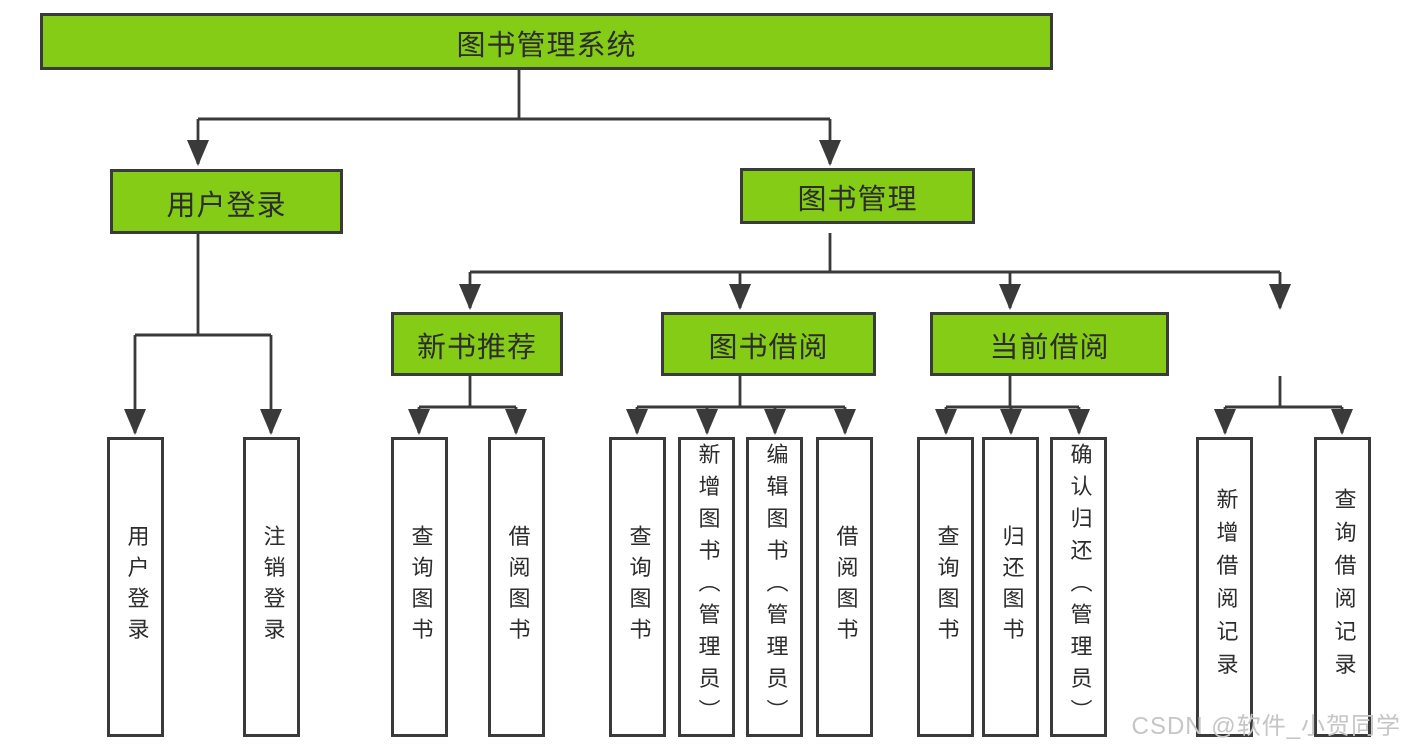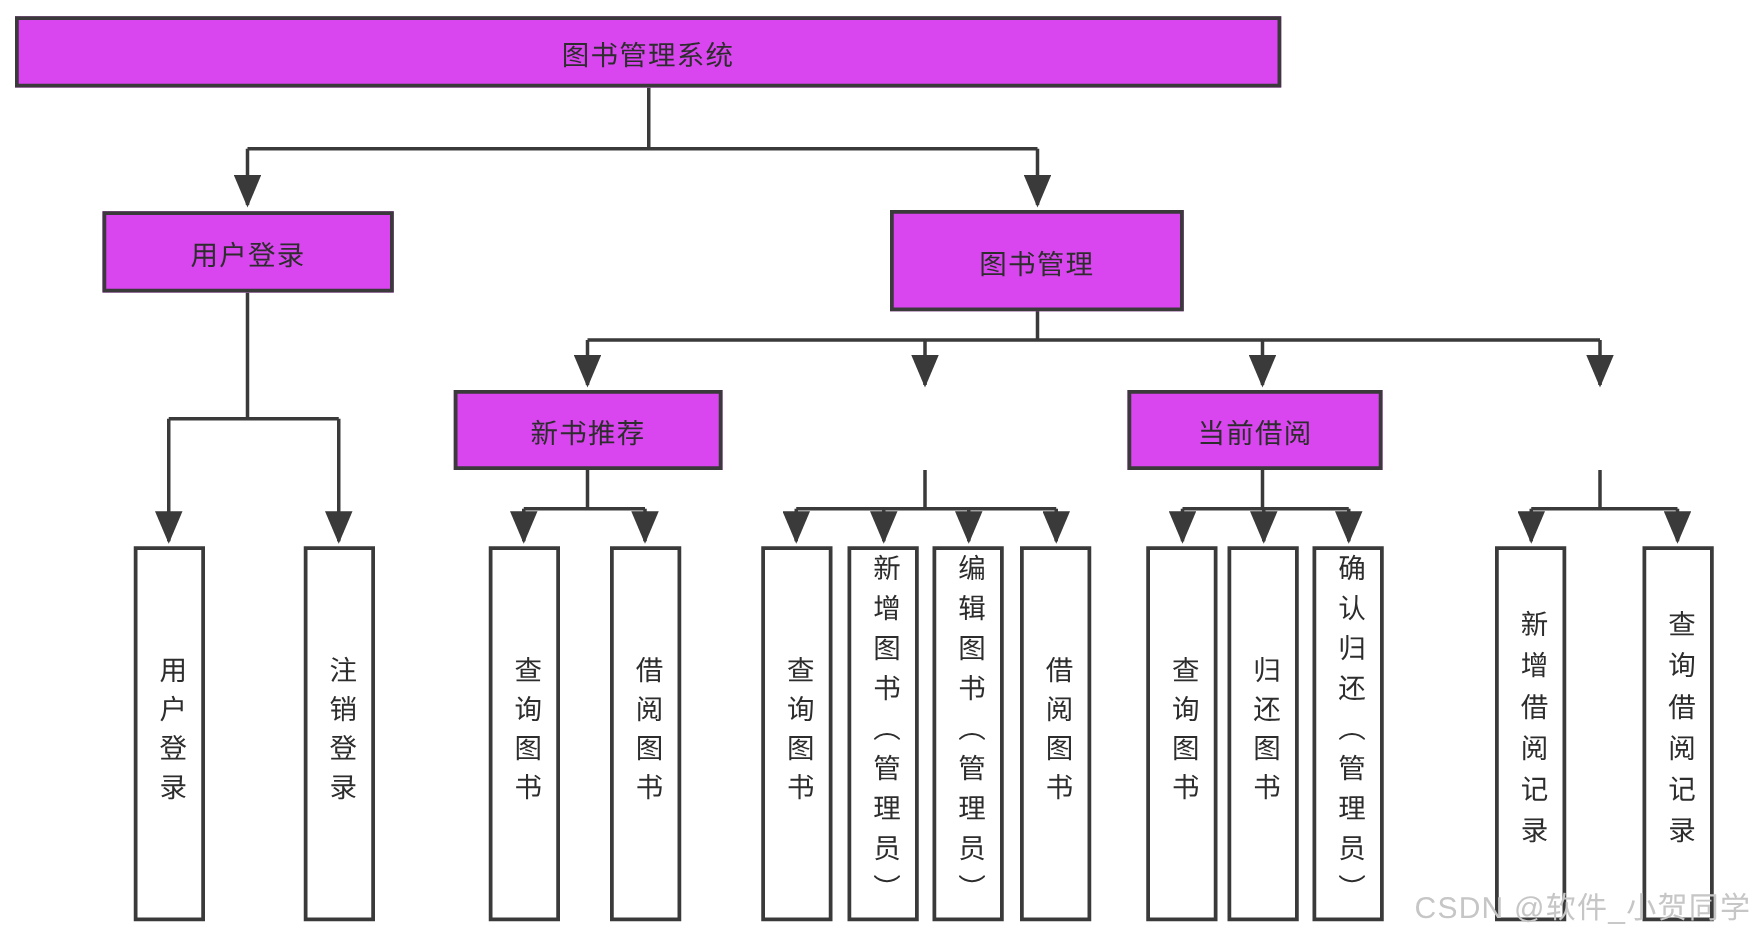--- a/index.html
+++ b/index.html
@@ -10,25 +10,26 @@
   }
   html,body{margin:0;padding:0;background:var(--background);}
   .stage{
     position:relative;width:1405px;height:747px;background:var(--background);
     font-family:"Liberation Sans","DejaVu Sans",sans-serif;overflow:hidden;
   }
   .wires{position:absolute;left:0;top:0;width:1405px;height:747px;}
   .wire{stroke:var(--line);stroke-width:2.8;fill:none;}
   .arrowhead{fill:var(--line);stroke:none;}
   .hbox{
-    position:absolute;box-sizing:border-box;background:#d946ef;
+    position:absolute;box-sizing:border-box;background:#84cc16;
     border:3px solid var(--line);
     display:flex;align-items:center;justify-content:center;
-    font-size:22px;letter-spacing:1px;color:var(--text);
+    font-size:29px;letter-spacing:1px;color:var(--text);
     white-space:nowrap;
+    margin-left:28px;
   }
   .vbox{
     position:absolute;box-sizing:border-box;background:#fff;
     border:3px solid var(--line);
     width:57px;height:300px;top:437px;
     display:flex;align-items:center;justify-content:center;
     writing-mode:vertical-rl;text-orientation:mixed;
     font-size:22px;color:var(--text);
     line-height:1;
   }
@@ -85,24 +86,25 @@
     <path class="wire" marker-end="url(#arw)" d="M1011,407 V433"></path>
     <path class="wire" marker-end="url(#arw)" d="M1079,407 V433"></path>
 
     <path class="wire" marker-end="url(#arw)" d="M1225,407 V433"></path>
     <path class="wire" marker-end="url(#arw)" d="M1342,407 V433"></path>
   </svg>
 
   <div class="hbox" style="left:12px;top:13px;width:1013px;height:57px;">图书管理系统</div>
 
   <div class="hbox" style="left:82px;top:169px;width:233px;height:65px;">用户登录</div>
-  <div class="hbox" style="left:712px;top:168px;width:235px;height:81px;">图书管理</div>
+  <div class="hbox" style="left:712px;top:168px;width:235px;height:56px;">图书管理</div>
 
-  <div class="hbox" style="left:363px;top:312px;width:215px;height:64px;font-family:Liberation Mono, monospace;">新书推荐</div>
-  <div class="hbox" style="left:902px;top:312px;width:204px;height:64px;">当前借阅</div>
+  <div class="hbox" style="left:363px;top:312px;width:172px;height:64px;font-family:Liberation Mono, monospace;">新书推荐</div>
+  <div class="hbox" style="left:633px;top:312px;width:215px;height:64px;">图书借阅</div>
+  <div class="hbox" style="left:902px;top:312px;width:239px;height:64px;">当前借阅</div>
 
   <div class="vbox ls-4" style="left:107px;">用户登录</div>
   <div class="vbox ls-4" style="left:243px;">注销登录</div>
 
   <div class="vbox ls-4" style="left:391px;">查询图书</div>
   <div class="vbox ls-4" style="left:488px;">借阅图书</div>
 
   <div class="vbox ls-4" style="left:609px;">查询图书</div>
   <div class="vbox ls-9" style="left:678px;">新增图书（管理员）</div>
   <div class="vbox ls-9" style="left:746px;">编辑图书（管理员）</div>

